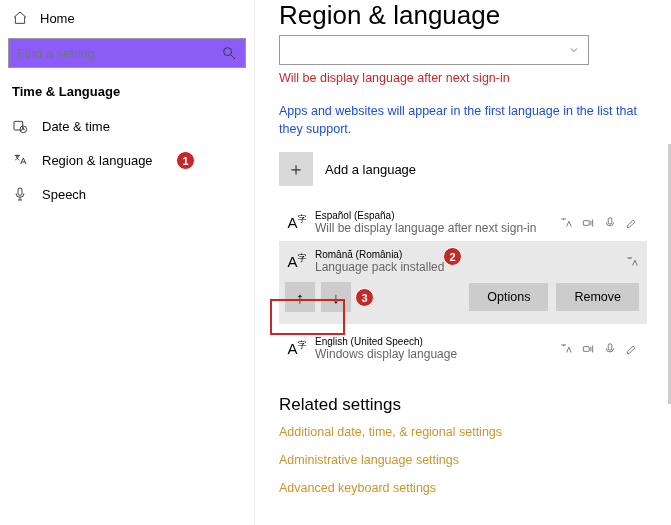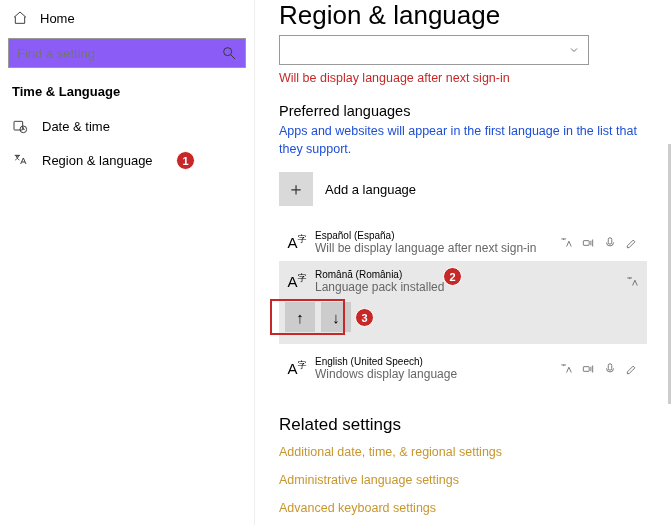--- a/index.html
+++ b/index.html
@@ -73,33 +73,39 @@
 
     <div class="nav-item">
       <svg class="ic" viewBox="0 0 24 24">
           <path d="M4 5h8M8 5v2M5 12c2-1 4-3 5-7M11 12c-2-1-4-3-5-7"></path>
           <path d="M13 18l4-9 4 9M14.5 15h5"></path>
         </svg>
       <span class="lbl">Region &amp; language</span>
       <span class="badge" style="left:168px; top:8px;">1</span>
     </div>
 
+    <div class="nav-item">
+      <svg class="ic" viewBox="0 0 24 24">
+          <rect x="9" y="3" width="6" height="11" rx="3"></rect>
+          <path d="M6 11a6 6 0 0 0 12 0M12 17v4M9 21h6"></path>
+        </svg>
+      <span class="lbl">Speech</span>
+    </div>
   </div>
 
   <div class="main">
     <h1 class="page-title">Region &amp; language</h1>
     <div class="dropdown-partial">
        <span> </span>
        <svg class="ic" style="width:12px;height:12px" viewBox="0 0 24 24">
           <path d="M6 9l6 6 6-6"></path>
         </svg>
     </div>
     <div class="warn">Will be display language after next sign-in</div>
 
-    <div class="section-title">Preferred languages</div>
     <div class="section-sub">Apps and websites will appear in the first language in the list that they support.</div>
 
     <div class="add-row">
       <div class="plus-box">＋</div>
       <span>Add a language</span>
     </div>
 
     <div class="lang-row">
       <div class="icon-box">
           <div class="lang-glyph">A<sup style="font-size:9px">字</sup></div>
@@ -143,20 +149,24 @@
               <path d="M13 18l4-9 4 9"></path>
             </svg>
         </div>
       </div>
       <div class="selected-actions">
         <div class="arrow-group" style="position:relative">
           <div class="arrow-btn">↑</div>
           <div class="arrow-btn">↓</div>
           <span class="badge" style="left:70px; top:6px;">3</span>
         </div>
+        <div class="act-btns">
+          <button class="btn">Options</button>
+          <button class="btn">Remove</button>
+        </div>
       </div>
     </div>
 
     <div class="lang-row">
       <div class="icon-box">
           <div class="lang-glyph">A<sup style="font-size:9px">字</sup></div>
         </div>
       <div class="lang-text">
         <div class="lang-name">English (United Speech)</div>
         <div class="lang-sub">Windows display language</div>

